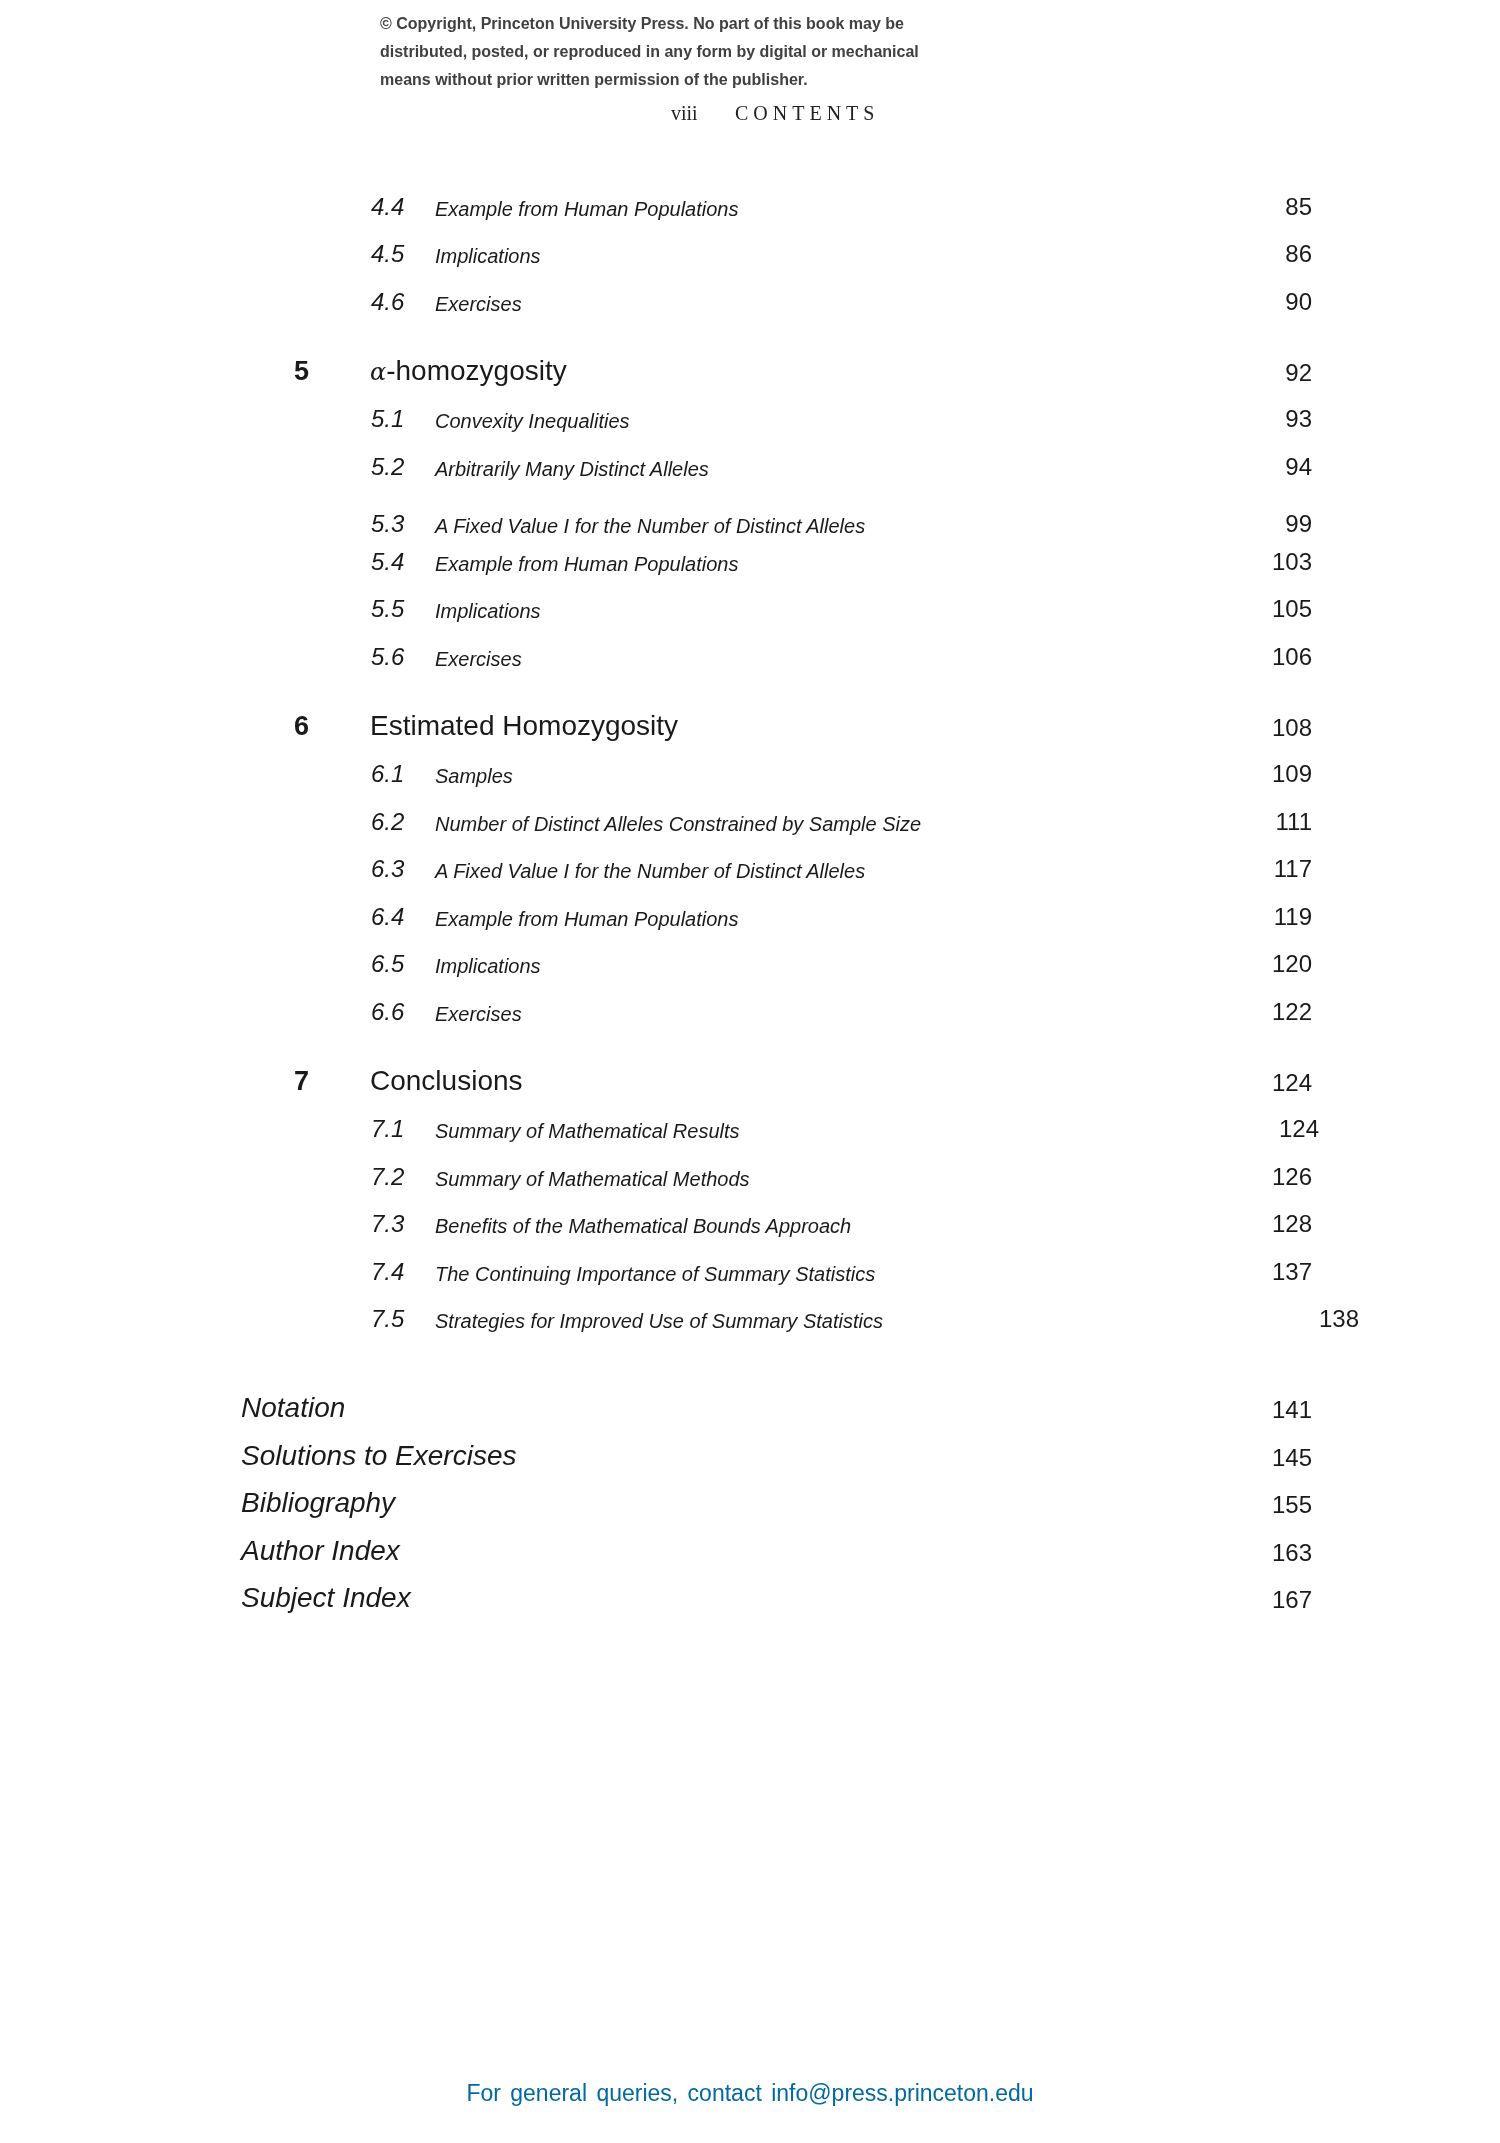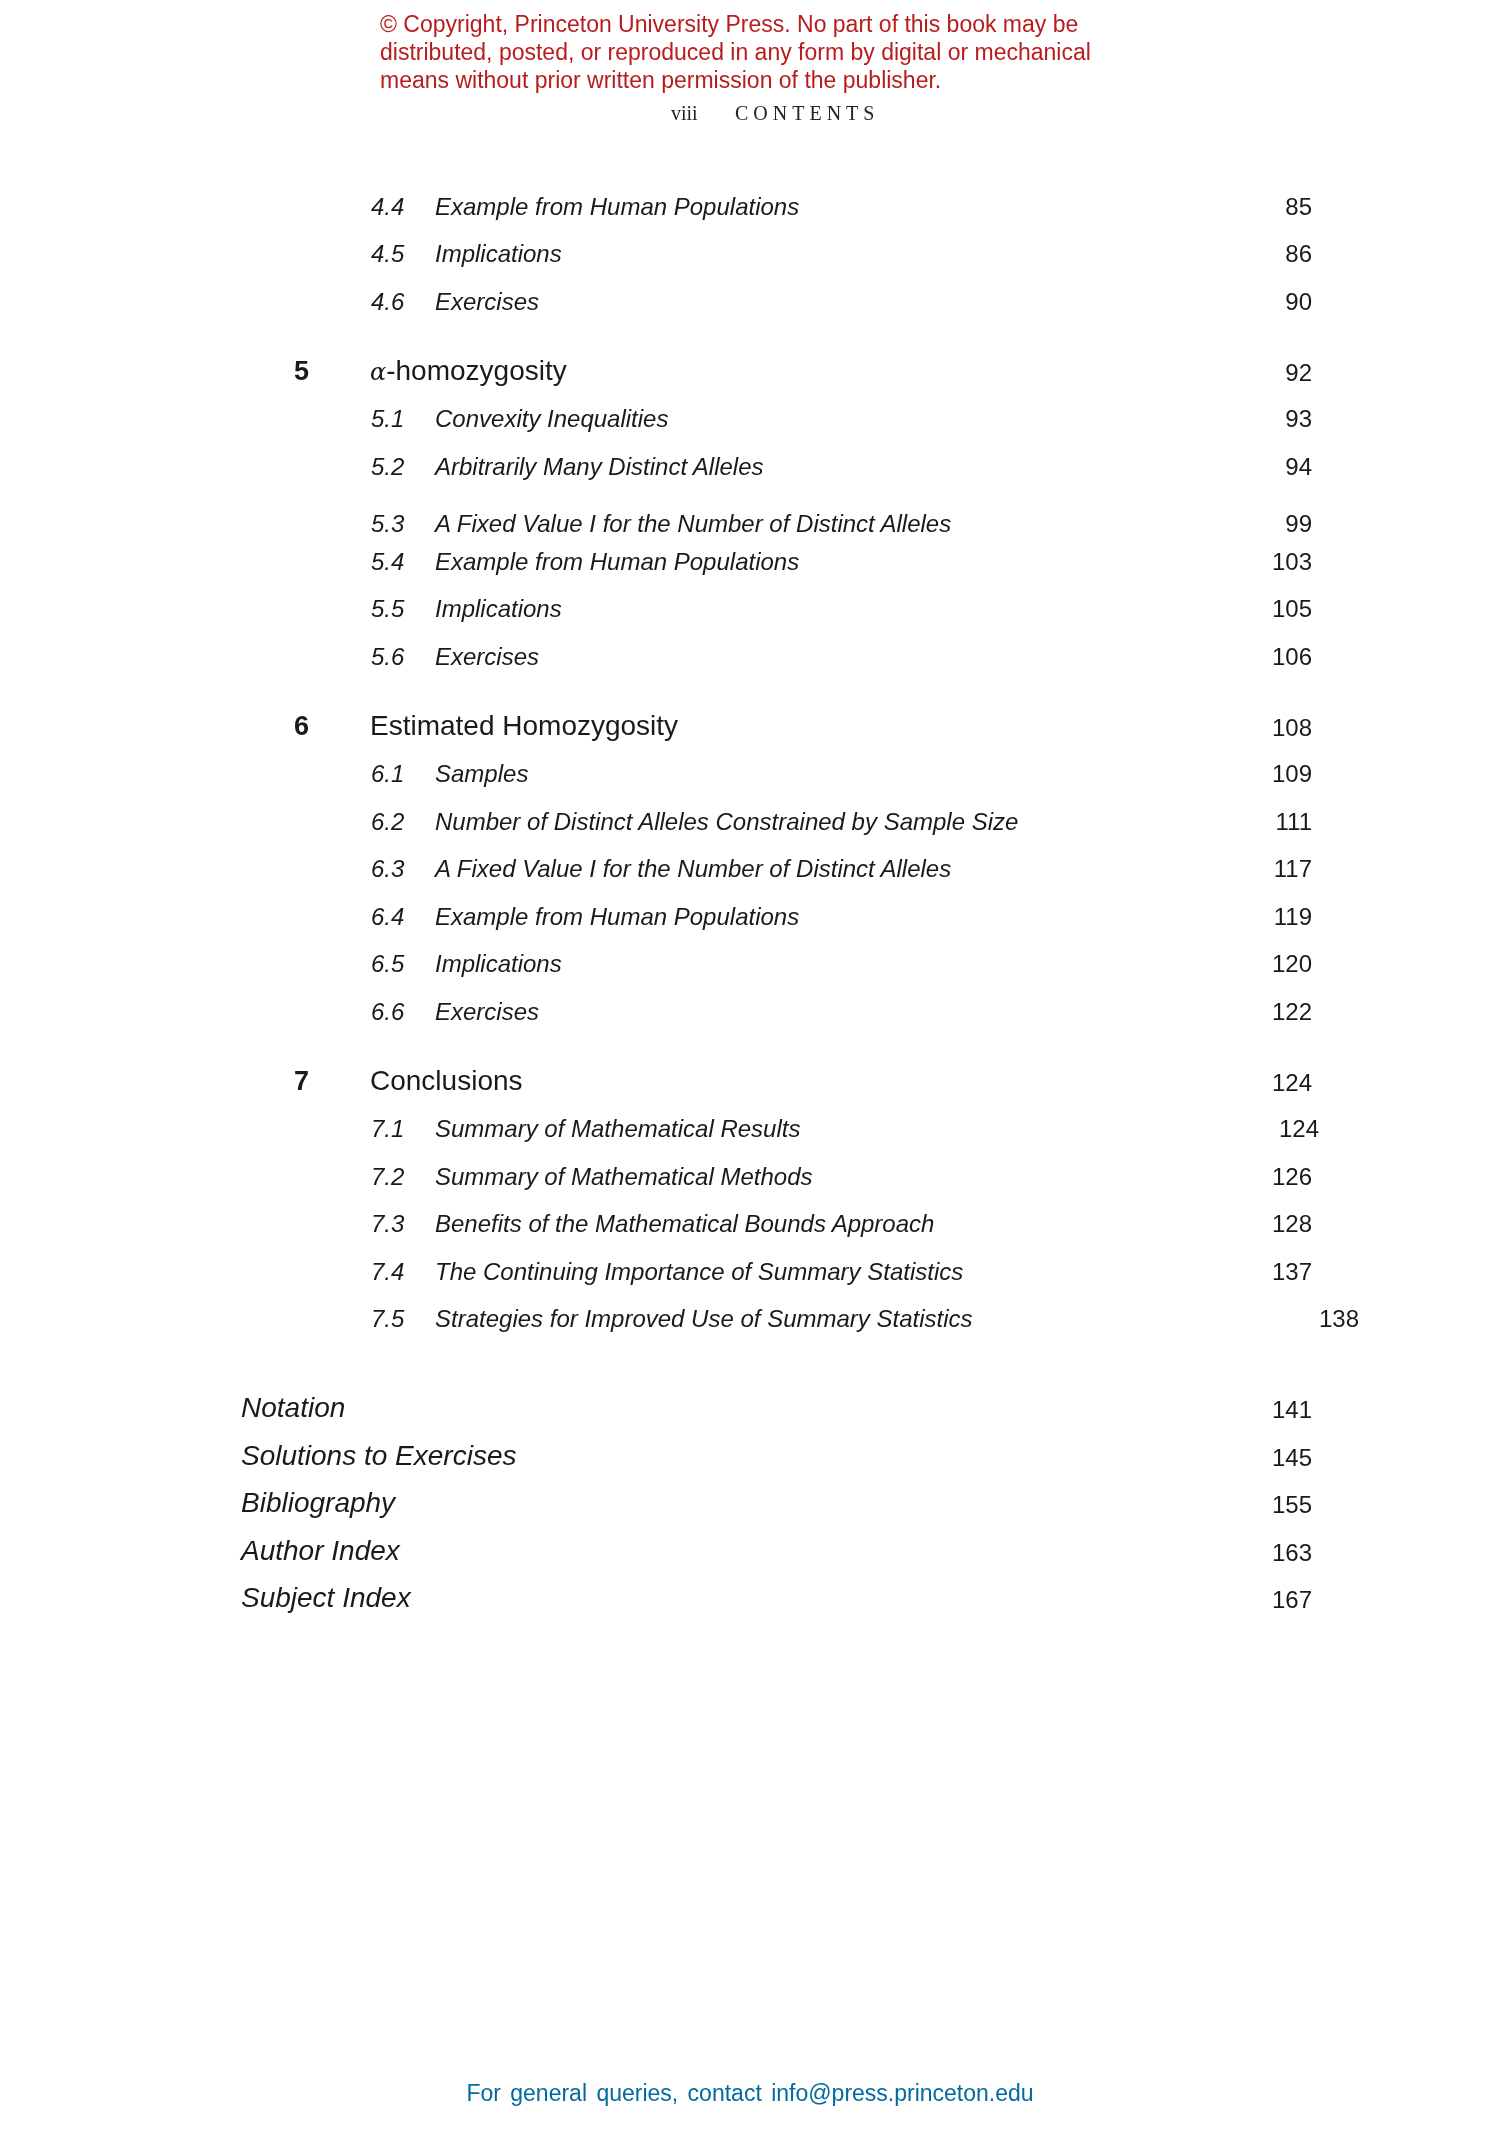--- a/index.html
+++ b/index.html
@@ -1,35 +1,36 @@
 <!DOCTYPE html>
 <html><head>
   <meta charset="utf-8">
   <style>
     html, body { margin: 0; padding: 0; background: #ffffff; }
     body { width: 1500px; height: 2143px; position: relative; overflow: hidden; color: #1a1a1a; }
     .copyright {
       position: absolute; left: 380px; top: 10px; width: 760px;
-      font-family: "Liberation Sans", sans-serif; font-size: 23px; line-height: 28px;
-      color: #b91c1c;
+      font-family: "Liberation Sans", sans-serif; font-size: 16px; line-height: 28px;
+      color: #404040;
+      font-weight: bold;
     }
     .copyright div { white-space: nowrap; }
     .running-head {
       position: absolute; top: 102px; left: 0; width: 1500px;
       font-family: "Liberation Serif", serif; font-size: 20px; color: #222;
     }
     .running-head .folio { position: absolute; left: 671px; }
     .running-head .title { position: absolute; left: 735px; letter-spacing: 5px; }
     .row {
       position: absolute; left: 0; width: 1500px; height: 40px;
       font-family: "Liberation Sans", sans-serif; color: #1a1a1a;
     }
     .row .num, .row .label, .row .page { position: absolute; bottom: 0; white-space: nowrap; line-height: 1; }
     .section .num { left: 371px; font-size: 24px; font-style: italic; }
-    .section .label { left: 435px; font-size: 24px; font-style: italic; }
+    .section .label { left: 435px; font-size: 20px; font-style: italic; }
     .chapter .num { left: 294px; font-size: 27px; font-weight: bold; }
     .chapter .label { left: 370px; font-size: 28px; }
     .back .label { left: 241px; font-size: 28px; font-style: italic; }
     .row .page { right: 188px; font-size: 24px; text-align: right; }
     .footer {
       position: absolute; top: 2080px; left: 0; width: 1500px; text-align: center;
       font-family: "Liberation Sans", sans-serif; font-size: 23px; color: #0369a1;
       word-spacing: 3px;
     }
     .alpha { font-family: "DejaVu Serif", serif; font-style: italic; font-size: 24px; }

